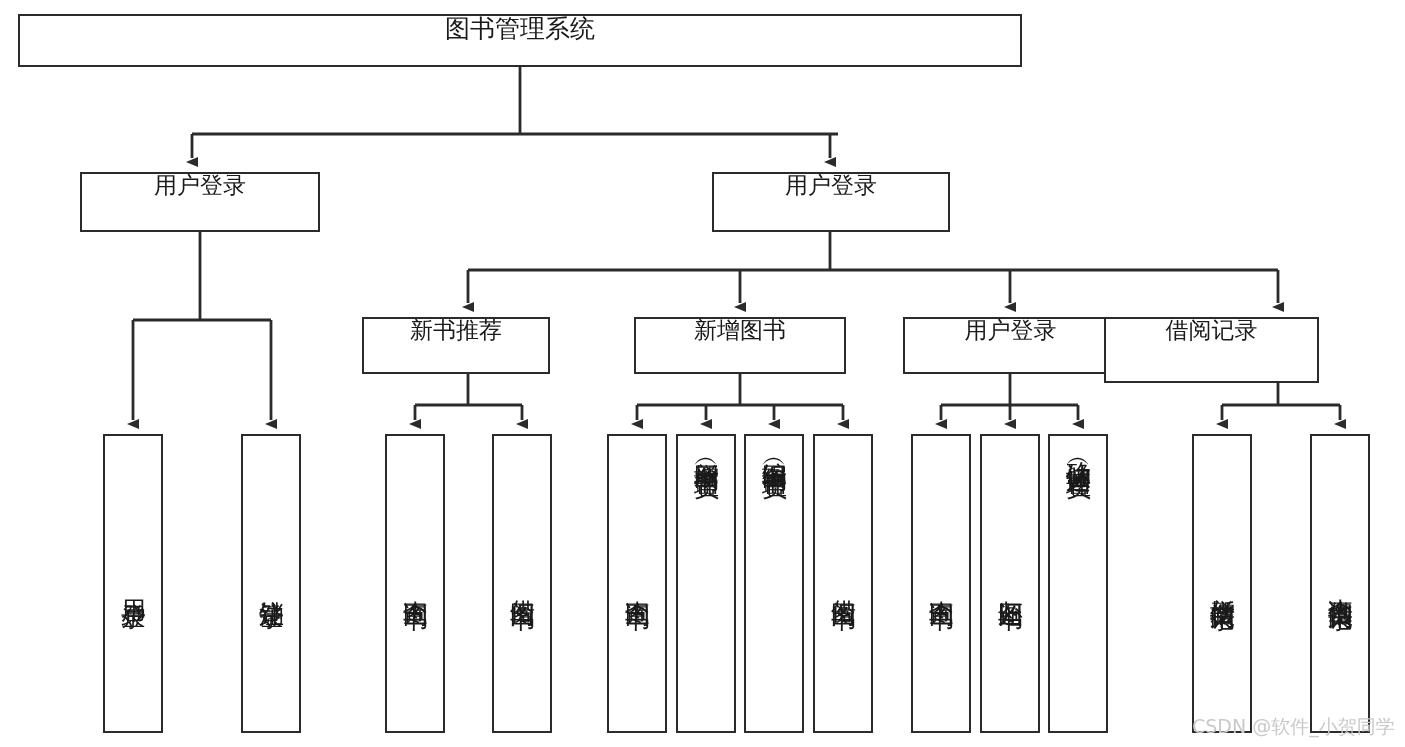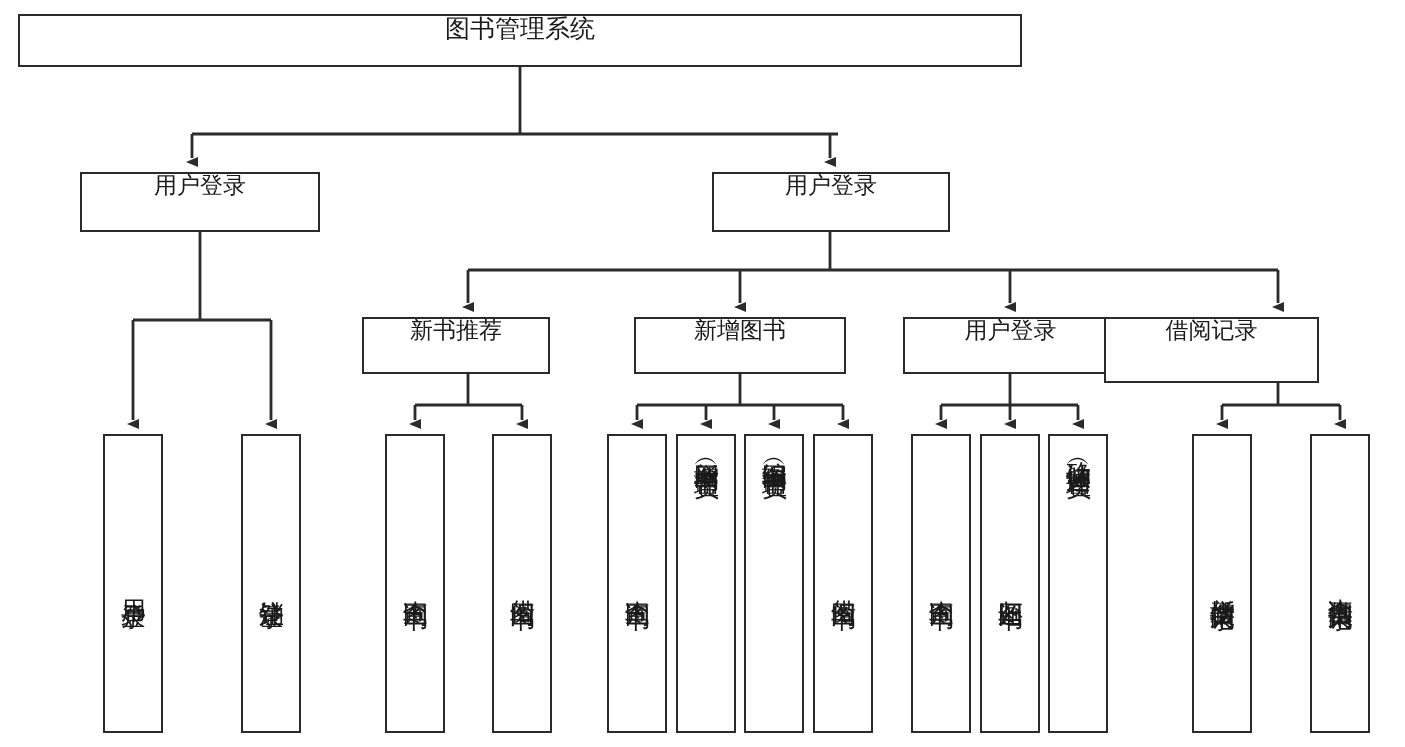--- a/index.html
+++ b/index.html
@@ -181,14 +181,15 @@
     <span class="txt">确认归还（管理员）</span>
   </div>
 
   <div class="node leaf" style="left:1192px; top:434px; width:60px; height:299px;">
     <span class="txt">新增借阅记录</span>
   </div>
   <div class="node leaf" style="left:1310px; top:434px; width:60px; height:299px;">
     <span class="txt">查询借阅记录</span>
   </div>
 
+  <div class="watermark" style="left:1192px; top:714px;">CSDN @软件_小贺同学</div>
 
 </div>
 
 </body></html>

